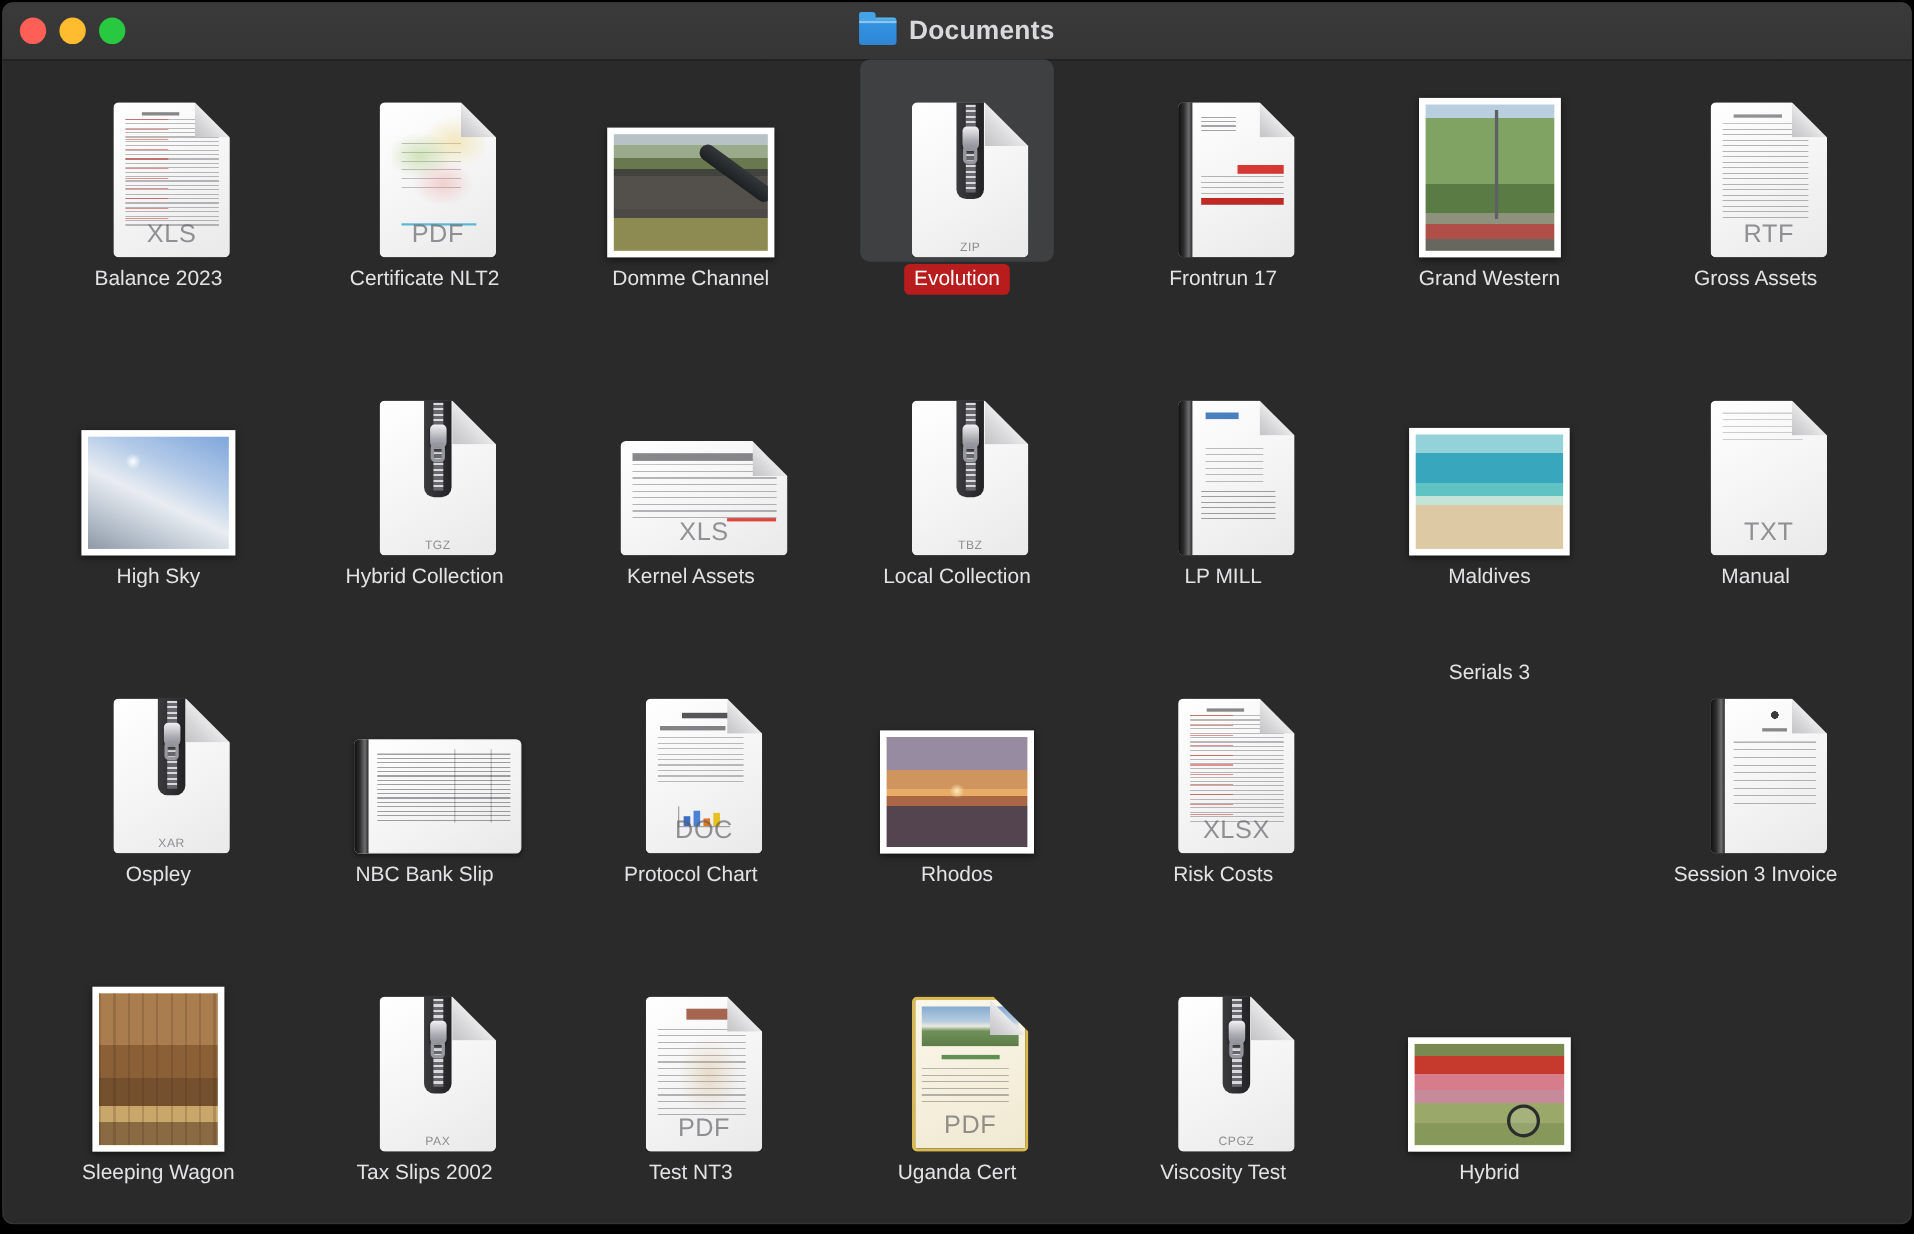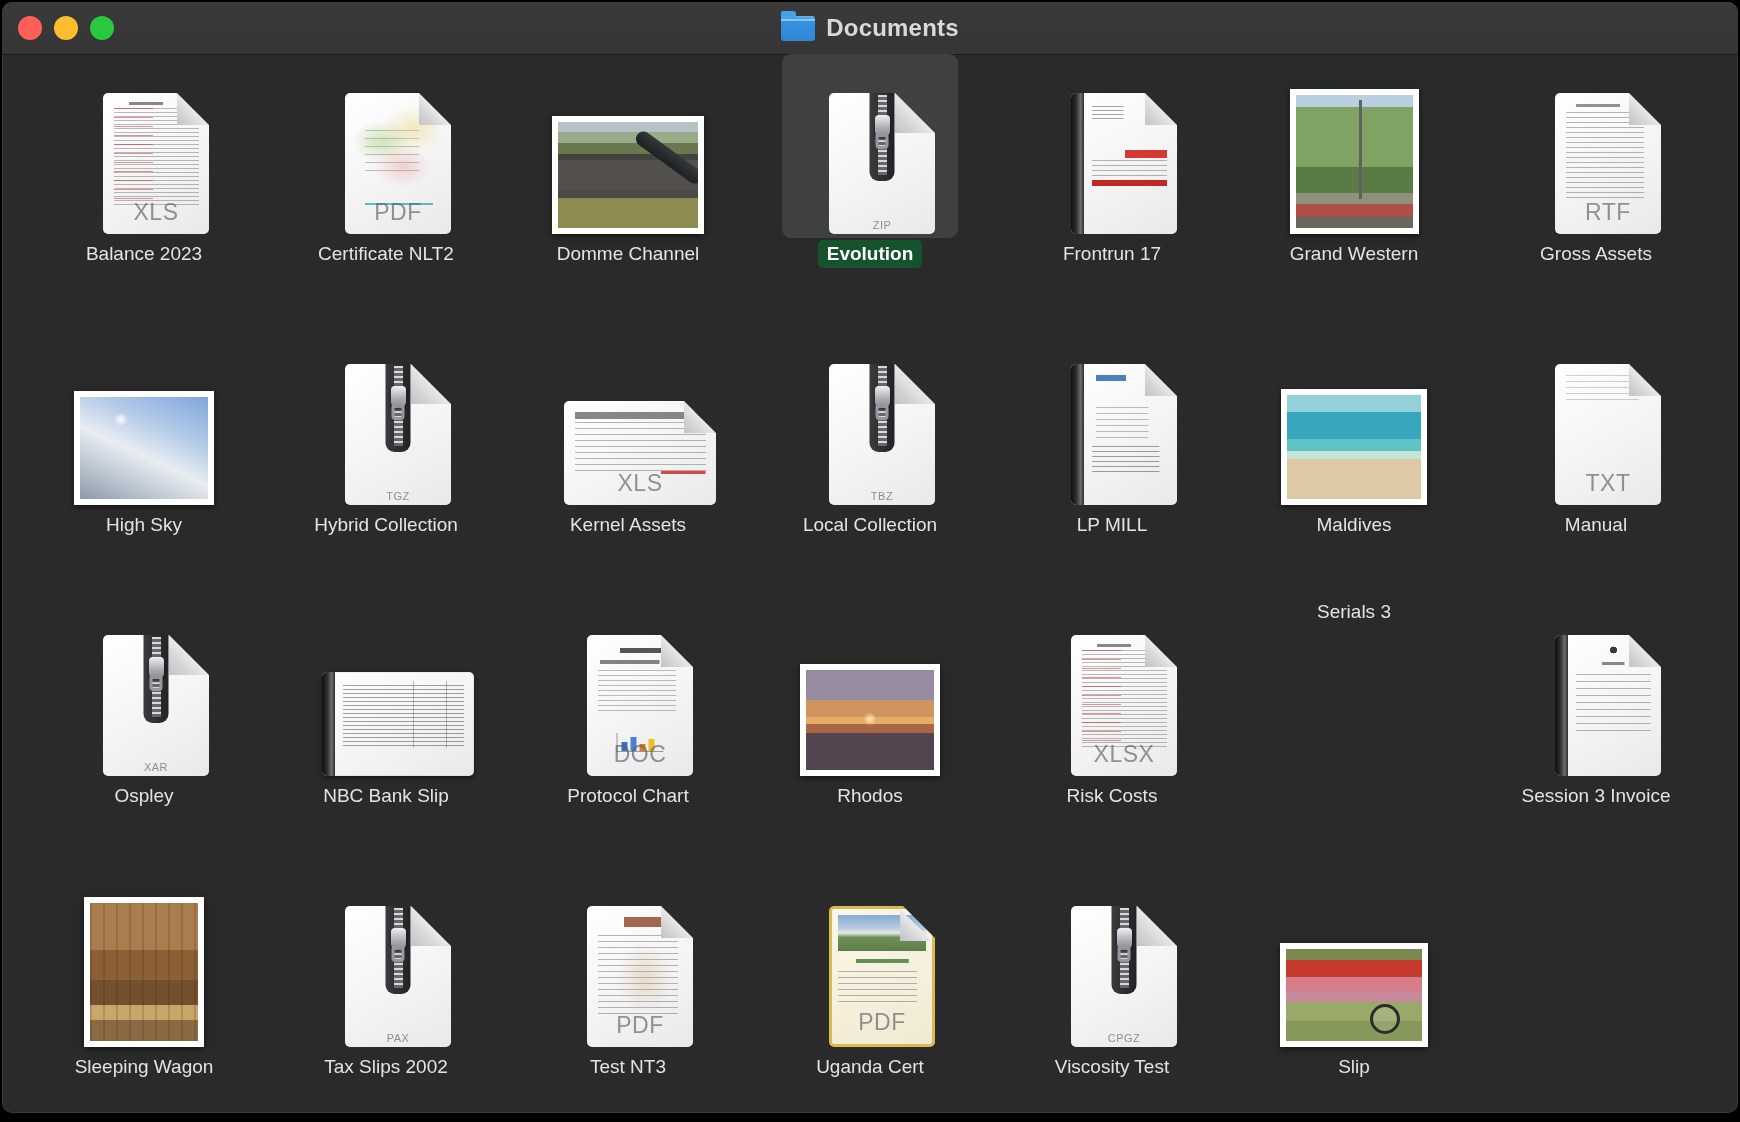--- a/index.html
+++ b/index.html
@@ -20,21 +20,21 @@
   .title-text{font-size:24px;font-weight:700;color:#d9d9db;letter-spacing:.2px;}
   
   .grid{position:absolute;top:52px;left:0;right:0;bottom:0;display:grid;
     grid-template-columns:repeat(7,242px);grid-auto-rows:271px;padding-left:21px;}
   .tile{width:242px;display:flex;flex-direction:column;align-items:center;}
   .icon-frame{width:176px;height:184px;display:flex;align-items:flex-end;justify-content:center;
     padding-bottom:4px;border-radius:9px;box-sizing:border-box;}
   .tile.selected .icon-frame{background:#3f4041;}
   .label-wrap{height:30px;display:flex;align-items:flex-end;}
   .label{font-size:19px;color:#e3e3e5;white-space:nowrap;padding:3px 9px;border-radius:5px;}
-  .tile.selected .label{background:#14532d;color:#fff;font-weight:bold;}
+  .tile.selected .label{background:#b91c1c;color:#fff;}
   
   .pg{position:relative;background:linear-gradient(150deg,#ffffff 0%,#f4f4f5 55%,#e9e9ea 100%);
     border-radius:5px;box-shadow:0 2px 5px rgba(0,0,0,.45), inset 0 0 0 1px rgba(0,0,0,.05);margin-left:24px;}
   .pg.port{width:106px;height:141px;}
   .pg.land{width:152px;height:104px;}
   .pg.folded{clip-path:polygon(0 0,calc(100% - 32px) 0,100% 32px,100% 100%,0 100%);box-shadow:none;filter:drop-shadow(0 2px 3px rgba(0,0,0,.45));}
   .fold{position:absolute;top:0;right:0;width:32px;height:32px;z-index:5;
     background:linear-gradient(to bottom left,#fdfdfd 0%,#f2f2f3 40%,#d6d6d8 72%,#c3c3c5 100%);
     clip-path:polygon(0 0,100% 100%,0 100%);}
   .pg.arch{clip-path:polygon(0 0,calc(100% - 40px) 0,100% 40px,100% 100%,0 100%);}
@@ -483,17 +483,17 @@
       <span class="label">Viscosity Test</span>
     </div>
   </div>
       <div class="tile">
     <div class="icon-frame">
           <div class="photo land p-zwoll">
             <div class="img"></div>
           </div>
         </div>
     <div class="label-wrap">
-      <span class="label">Slip</span>
+      <span class="label">Hybrid</span>
     </div>
   </div>
     </div>
 </div>
 
 </body></html>

